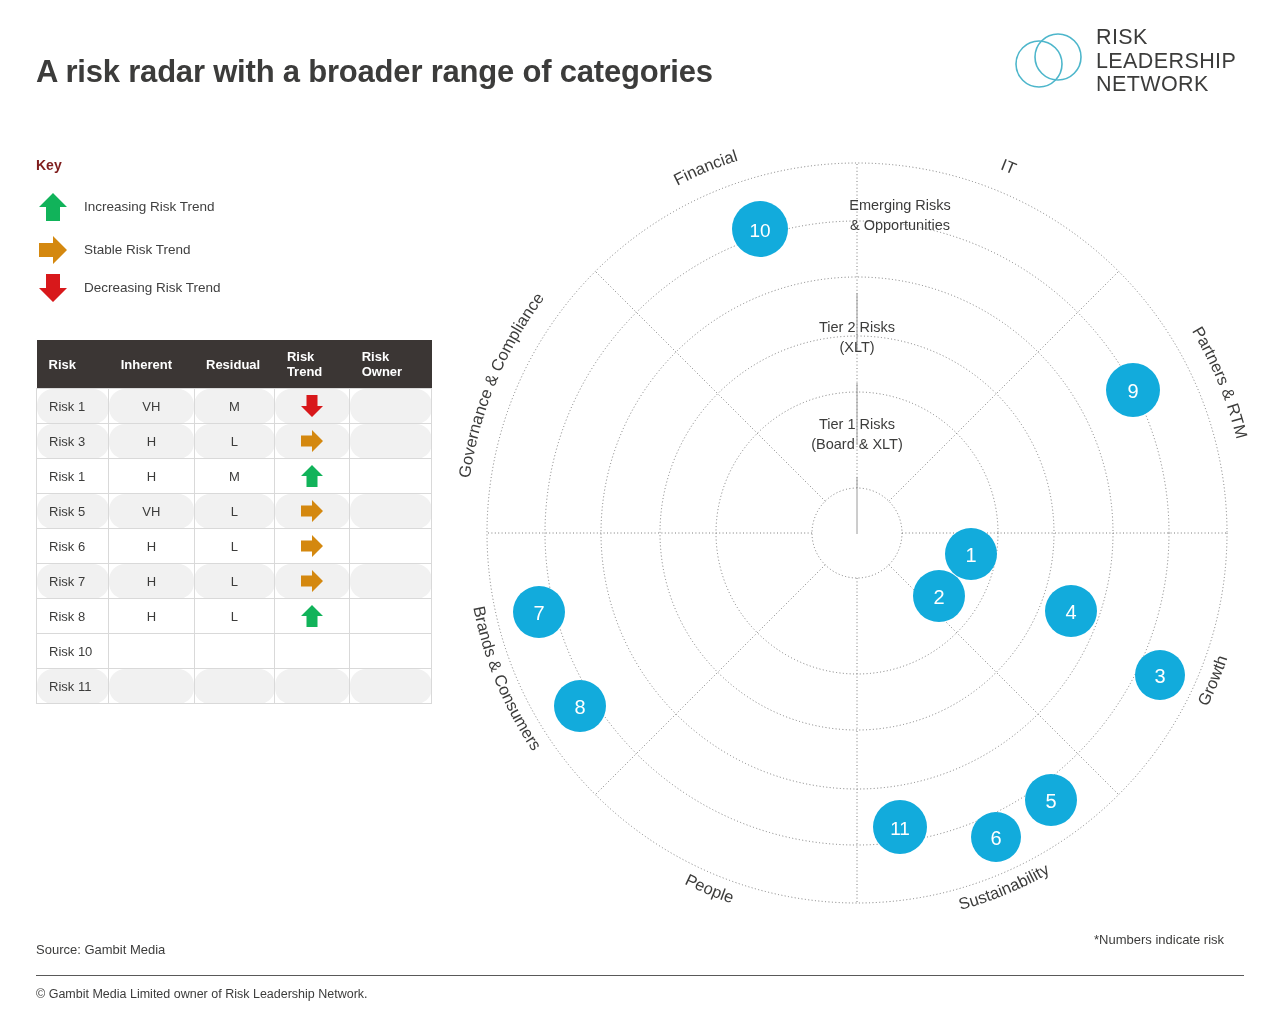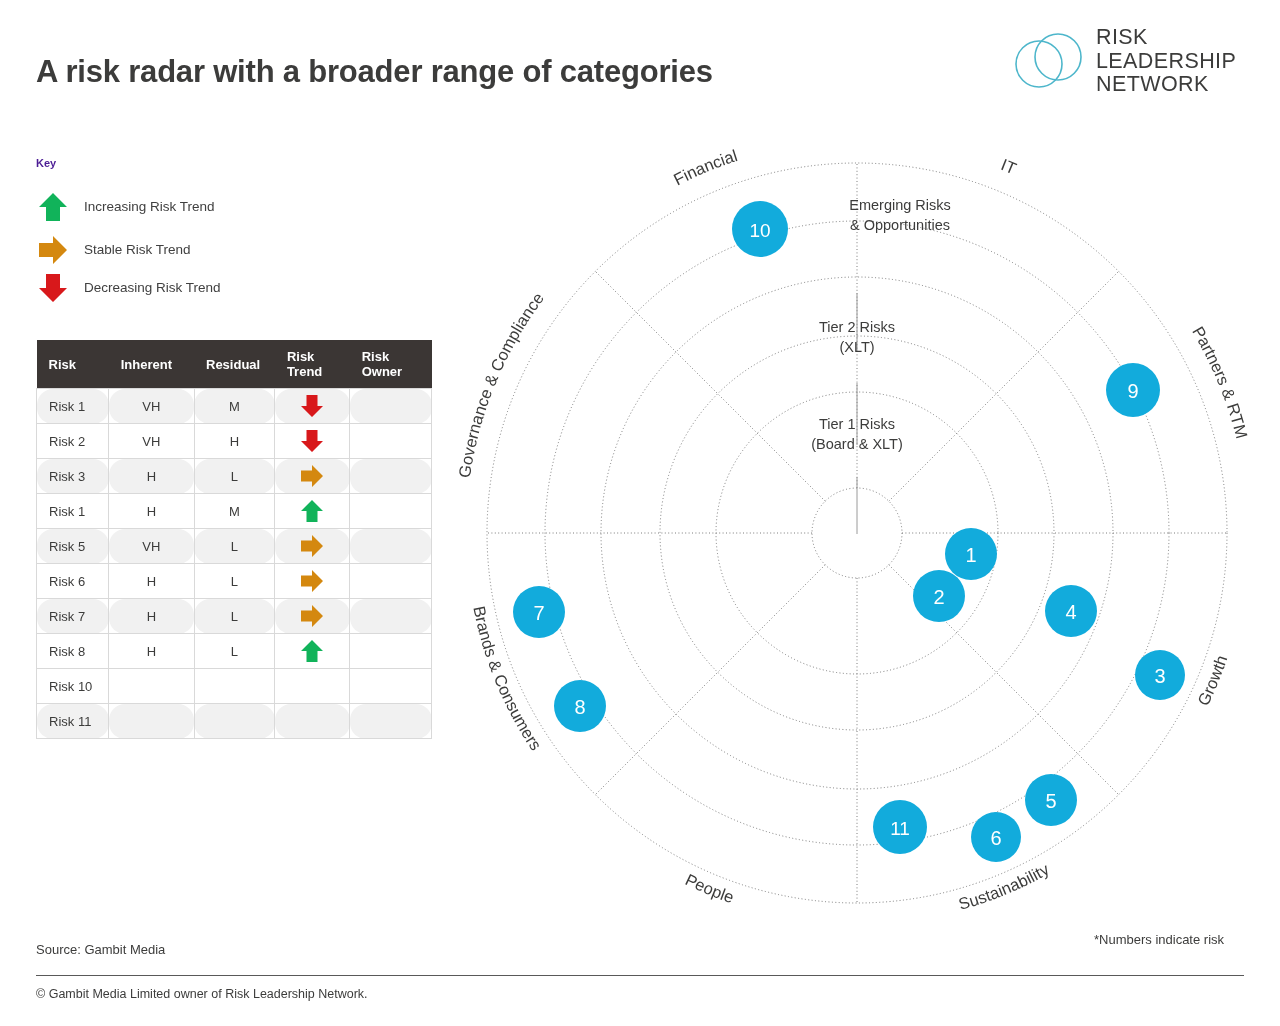--- a/index.html
+++ b/index.html
@@ -17,21 +17,21 @@
   }
   .logo{position:absolute;left:1012px;top:24px;width:236px;height:80px;}
   .logo-mark{position:absolute;left:0;top:6px;width:74px;height:66px;}
   .logo-text{
     position:absolute;left:84px;top:2px;
     font-size:21.5px;line-height:23.5px;font-weight:400;color:#3c3c3b;
     letter-spacing:.4px;
   }
 
   
-  .key-title{position:absolute;left:36px;top:157px;font-size:11px;font-weight:700;color:#4c1d95;}
+  .key-title{position:absolute;left:36px;top:157px;font-size:14px;font-weight:700;color:#7f1d1d;}
   .key-row{position:absolute;left:36px;height:34px;}
   .key-row .ico{position:absolute;left:0;top:0;width:34px;height:34px;}
   .key-row .lbl{position:absolute;left:48px;top:9px;font-size:13.5px;color:#404040;white-space:nowrap;}
 
   
   .tbl{position:absolute;left:36px;top:340px;width:396px;border-collapse:collapse;}
   .tbl th{
     background:#3b3634;color:#ffffff;font-size:13px;font-weight:700;
     text-align:left;padding:9px 0 9px 12px;vertical-align:middle;line-height:15px;
   }
@@ -125,29 +125,20 @@
           <span>Risk</span><br>
           <span>Owner</span>
         </th>
       </tr>
     </thead>
     <tbody id="tbody">
         <tr class="alt">
           <td class="c-risk">Risk 1</td>
           <td>VH</td>
           <td>M</td>
-          <td class="arrow-cell"><svg width="26" height="26" viewBox="0 0 26 26">
-              <path d="M13 24 L2 13 L7.5 13 L7.5 2 L18.5 2 L18.5 13 L24 13 Z" fill="#D8181B"></path>
-            </svg></td>
-          <td></td>
-        </tr>
-        <tr class="plain">
-          <td class="c-risk">Risk 2</td>
-          <td>VH</td>
-          <td>H</td>
           <td class="arrow-cell"><svg width="26" height="26" viewBox="0 0 26 26">
               <path d="M13 24 L2 13 L7.5 13 L7.5 2 L18.5 2 L18.5 13 L24 13 Z" fill="#D8181B"></path>
             </svg></td>
           <td></td>
         </tr>
         <tr class="alt">
           <td class="c-risk">Risk 3</td>
           <td>H</td>
           <td>L</td>
           <td class="arrow-cell"><svg width="26" height="26" viewBox="0 0 26 26">

